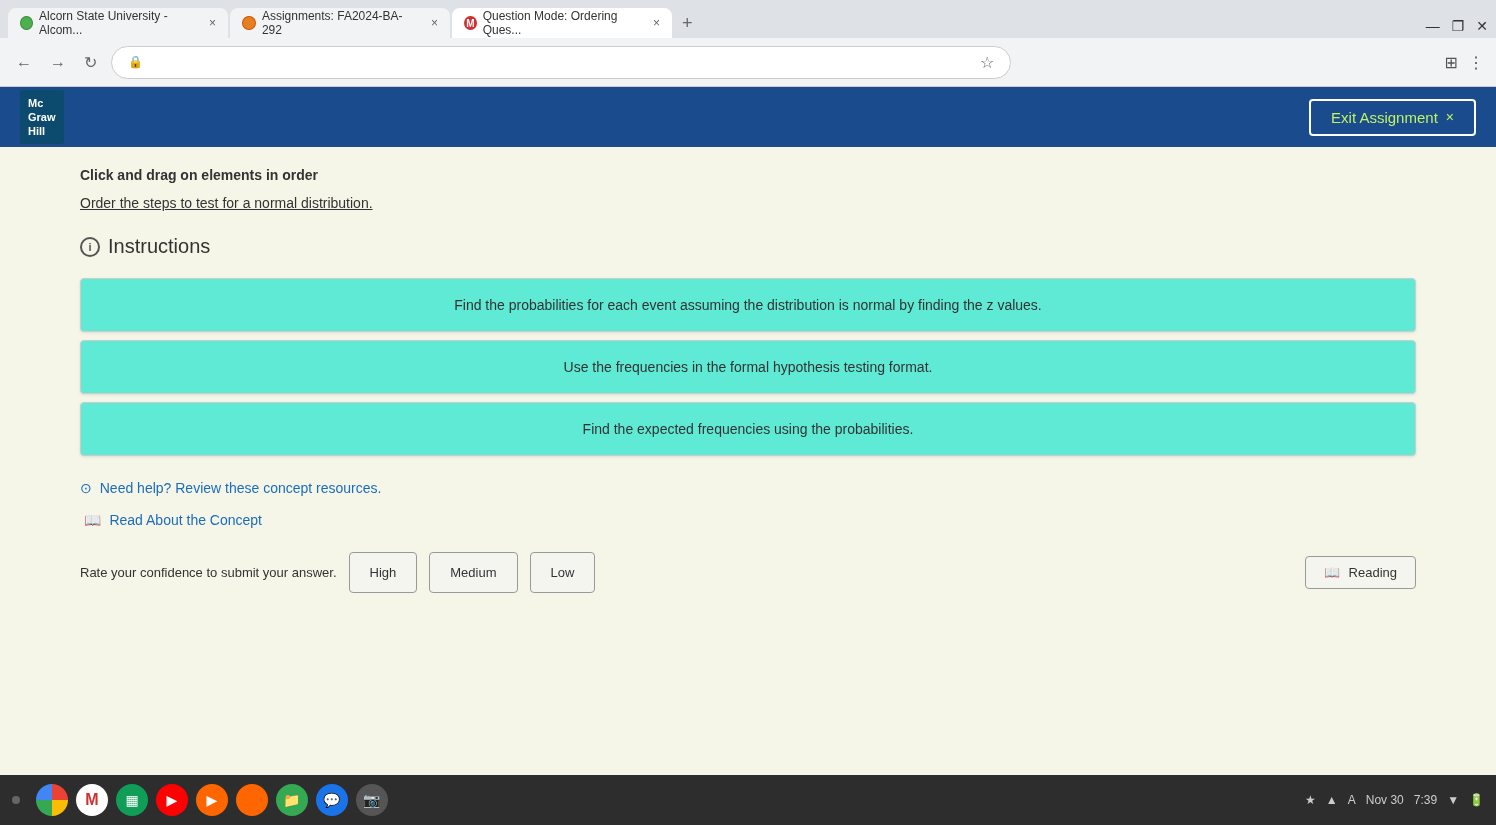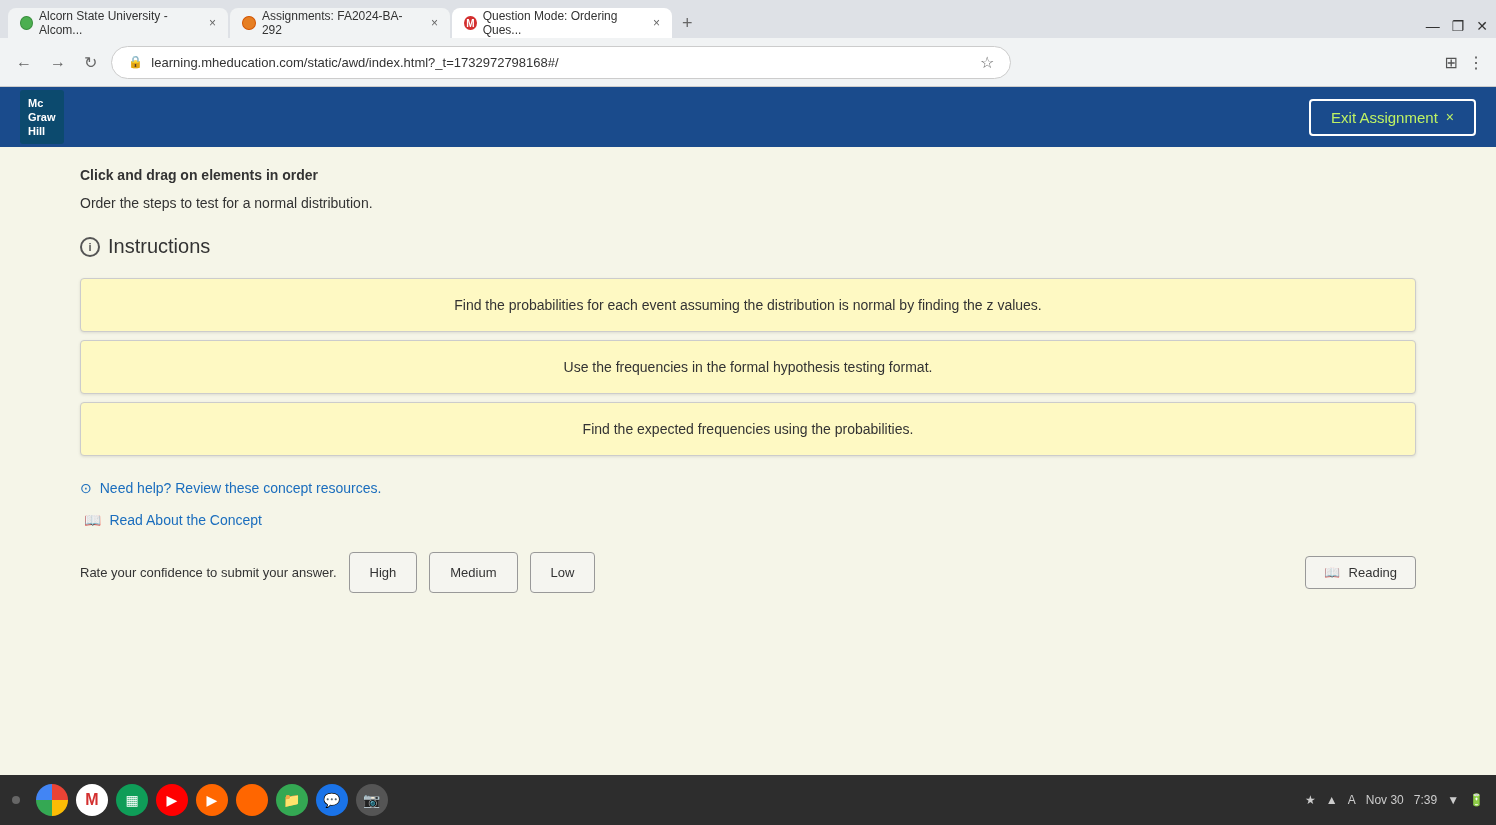--- a/index.html
+++ b/index.html
@@ -32,27 +32,27 @@
     .app-header { background: #1a4b8c; display: flex; align-items: center; padding: 0 20px; height: 60px; }
     .mcgraw-logo { background: #0c4a6e; color: white; font-size: 11px; font-weight: bold; padding: 6px 8px; border-radius: 3px; line-height: 1.3; }
     .exit-btn { margin-left: auto; background: transparent; border: 2px solid white; color: #bef264; padding: 8px 20px; font-size: 15px; cursor: pointer; border-radius: 4px; display: flex; align-items: center; gap: 8px; }
     .exit-x { font-size: 14px; }
 
     
     .main-content { background: #f5f5e8; padding: 20px 80px; height: calc(825px - 86px - 60px); overflow-y: auto; }
     
     .instruction-text { font-size: 14px; color: #333; margin-bottom: 12px; font-weight: bold; }
     
-    .question-text { font-size: 14px; color: #333; margin-bottom: 24px; }
+    .question-text { font-size: 14px; color: #333; margin-bottom: 24px; text-decoration: underline; }
 
     .info-row { display: flex; align-items: center; gap: 8px; margin-bottom: 20px; }
     .info-circle { width: 20px; height: 20px; border-radius: 50%; border: 2px solid #555; display: flex; align-items: center; justify-content: center; font-size: 11px; color: #555; font-weight: bold; }
     .info-link { color: #333; font-size: 20px; text-decoration: none; }
 
-    .drag-item { background: #fef9c3; border: 1px solid #ccc; border-radius: 4px; padding: 18px; text-align: center; font-size: 14px; color: #333; margin-bottom: 8px; cursor: grab; box-shadow: 0 1px 3px rgba(0,0,0,0.1); }
+    .drag-item { background: #5eead4; border: 1px solid #ccc; border-radius: 4px; padding: 18px; text-align: center; font-size: 14px; color: #333; margin-bottom: 8px; cursor: grab; box-shadow: 0 1px 3px rgba(0,0,0,0.1); }
 
     .help-section { margin-top: 24px; }
     .help-link { display: flex; align-items: center; gap: 8px; color: #1a6dbd; font-size: 14px; cursor: pointer; text-decoration: none; }
     .help-chevron { color: #1a6dbd; font-size: 14px; }
     
     .read-link { display: flex; align-items: center; gap: 8px; color: #1a6dbd; font-size: 14px; cursor: pointer; text-decoration: none; margin-top: 16px; margin-left: 4px; }
     .read-icon { font-size: 14px; }
 
     .confidence-row { display: flex; align-items: center; gap: 12px; margin-top: 24px; }
     .confidence-label { font-size: 13px; color: #333; }
@@ -92,21 +92,20 @@
       <span class="win-btn">❐</span>
       <span class="win-btn">✕</span>
     </div>
   </div>
   <div class="address-bar">
     <button class="nav-btn">←</button>
     <button class="nav-btn">→</button>
     <button class="nav-btn">↻</button>
     <div class="url-bar">
       <span class="url-icon">🔒</span>
-      <span class="url-text">learning.mheducation.com/static/awd/index.html?_t=1732972798168#/</span>
       <span class="bookmark-icon">☆</span>
     </div>
     <div class="toolbar-icons">
       <span class="toolbar-icon">⊞</span>
       <span class="toolbar-icon">⋮</span>
     </div>
   </div>
 </div>
 
 <div class="app-header">

